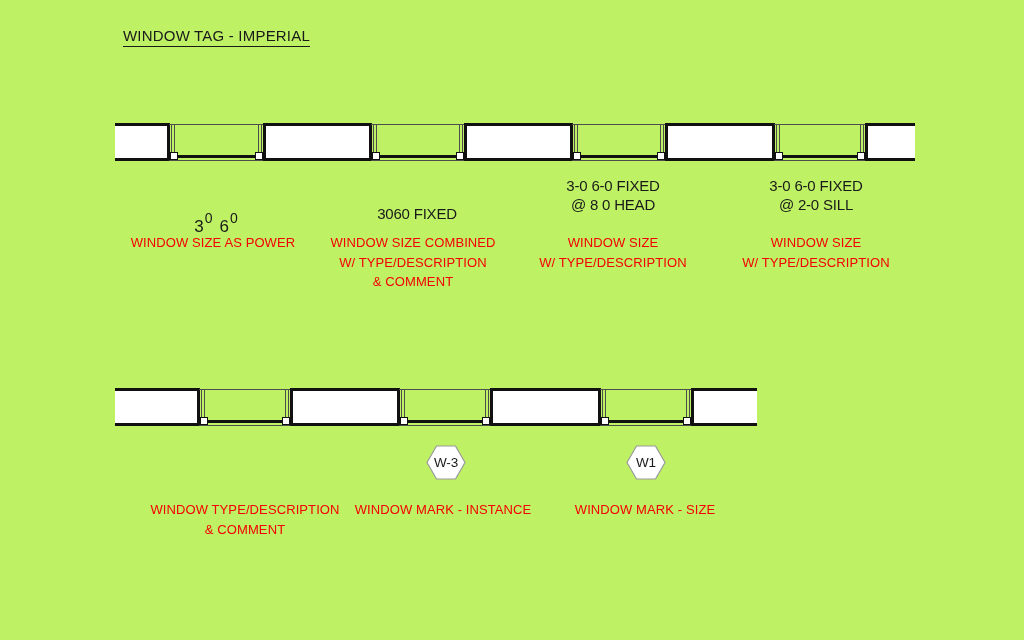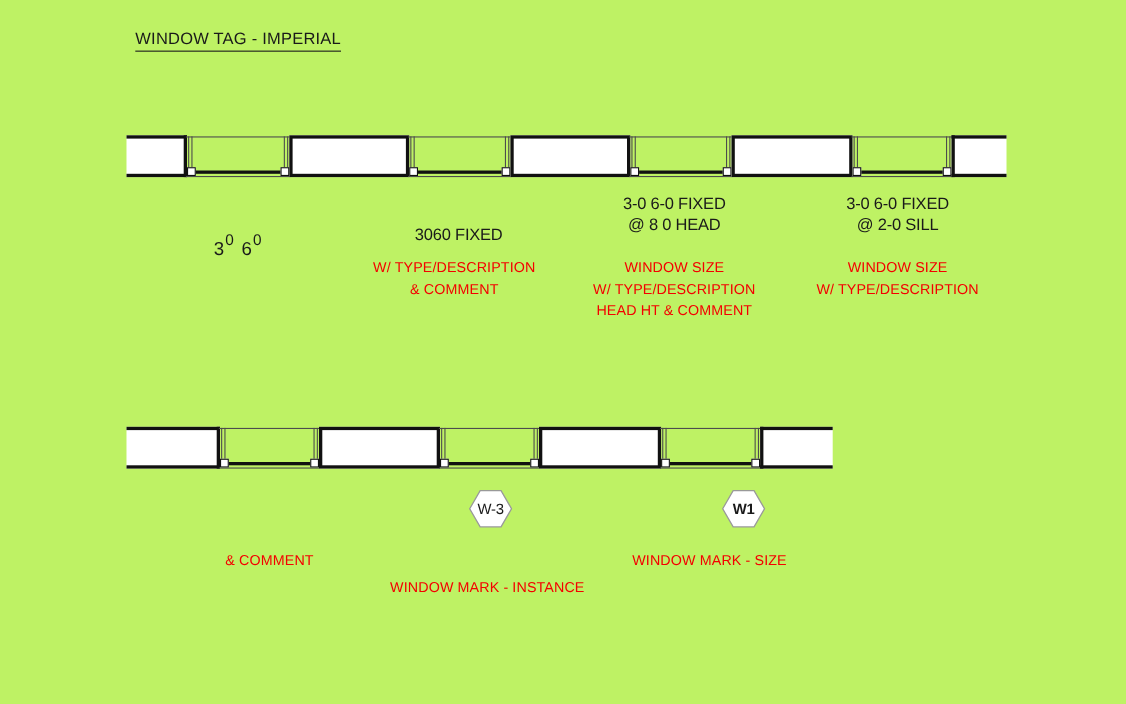--- a/index.html
+++ b/index.html
@@ -115,28 +115,31 @@
   <div class="tag" style="left:503px; top:176px;">
     <div>3-0 6-0 FIXED</div>
     <div>@ 8 0 HEAD</div>
   </div>
 
   <div class="tag" style="left:706px; top:176px;">
     <div>3-0 6-0 FIXED</div>
     <div>@ 2-0 SILL</div>
   </div>
 
+  <div class="rlabel" style="left:63px; top:233px;">
+    <div>WINDOW SIZE AS POWER</div>
+  </div>
   <div class="rlabel" style="left:263px; top:233px;">
+    <div>WINDOW SIZE COMBINED</div>
     <div>W/ TYPE/DESCRIPTION</div>
     <div>&amp; COMMENT</div>
   </div>
   <div class="rlabel" style="left:463px; top:233px;">
     <div>WINDOW SIZE</div>
     <div>W/ TYPE/DESCRIPTION</div>
-    <div>HEAD HT &amp; COMMENT</div>
   </div>
   <div class="rlabel" style="left:666px; top:233px;">
     <div>WINDOW SIZE</div>
     <div>W/ TYPE/DESCRIPTION</div>
   </div>
 
   <div class="band" style="left:115px; top:388px; width:642px;">
     <div class="seg open-l" style="left:0px;   width:85px;"></div>
     <div class="win" style="left:85px;  width:90px;">
         <i class="tl"></i>
@@ -171,30 +174,31 @@
   </div>
 
 
   <div class="hex" style="left:426px; top:444px;">
     <svg width="40" height="37" viewBox="0 0 40 37">
       <polygon points="1,18.5 10.5,2 29.5,2 39,18.5 29.5,35 10.5,35" fill="#ffffff" stroke="#999999" stroke-width="1.2"></polygon>
     </svg>
     <span class="hexval">W-3</span>
   </div>
 
-  <div class="hex" style="left:656px; top:444px;font-weight:bold;">
+  <div class="hex" style="left:626px; top:444px;">
     <svg width="40" height="37" viewBox="0 0 40 37">
       <polygon points="1,18.5 10.5,2 29.5,2 39,18.5 29.5,35 10.5,35" fill="#ffffff" stroke="#999999" stroke-width="1.2"></polygon>
     </svg>
     <span class="hexval">W1</span>
   </div>
 
   <div class="rlabel" style="left:95px; top:500px;">
+    <div>WINDOW TYPE/DESCRIPTION</div>
     <div>&amp; COMMENT</div>
   </div>
-  <div class="rlabel" style="left:293px; top:500px;margin-top:24px;">
+  <div class="rlabel" style="left:293px; top:500px;">
     <div>WINDOW MARK - INSTANCE</div>
   </div>
   <div class="rlabel" style="left:495px; top:500px;">
     <div>WINDOW MARK - SIZE</div>
   </div>
 
 </div>
 
 </body></html>

